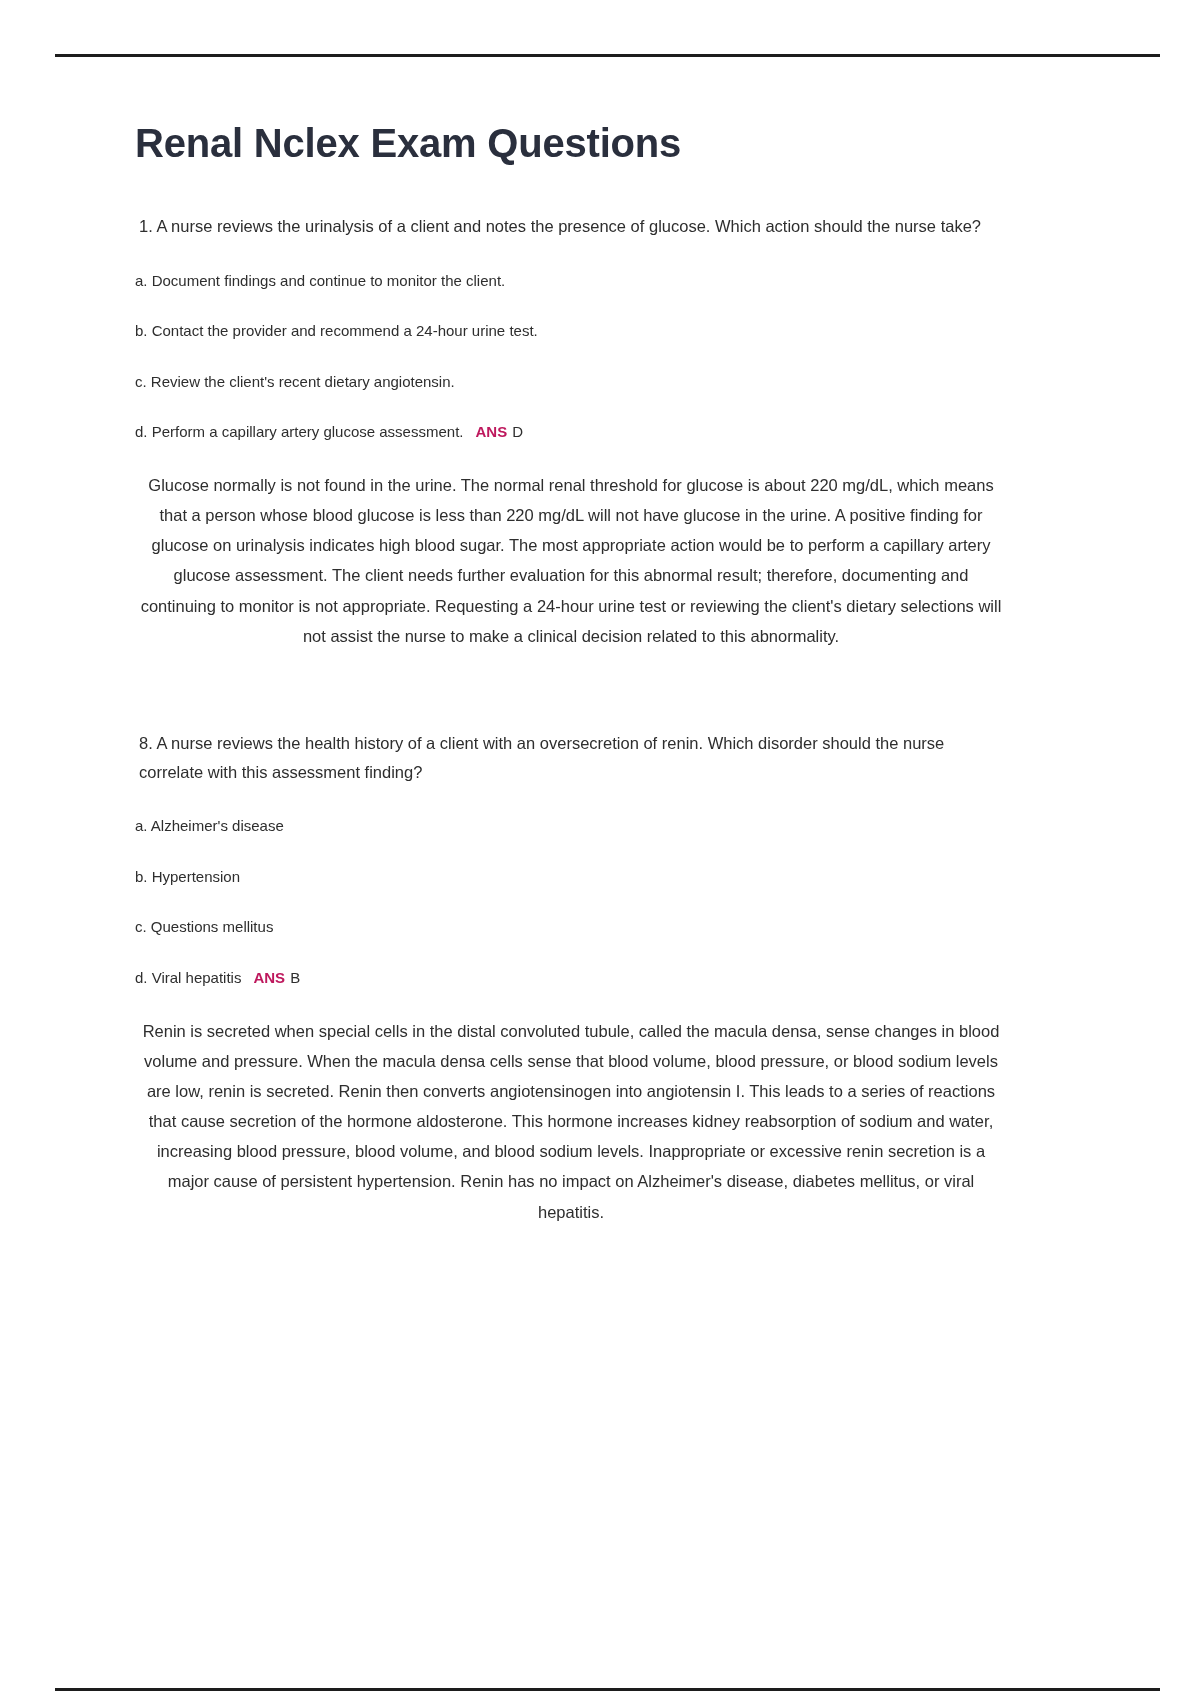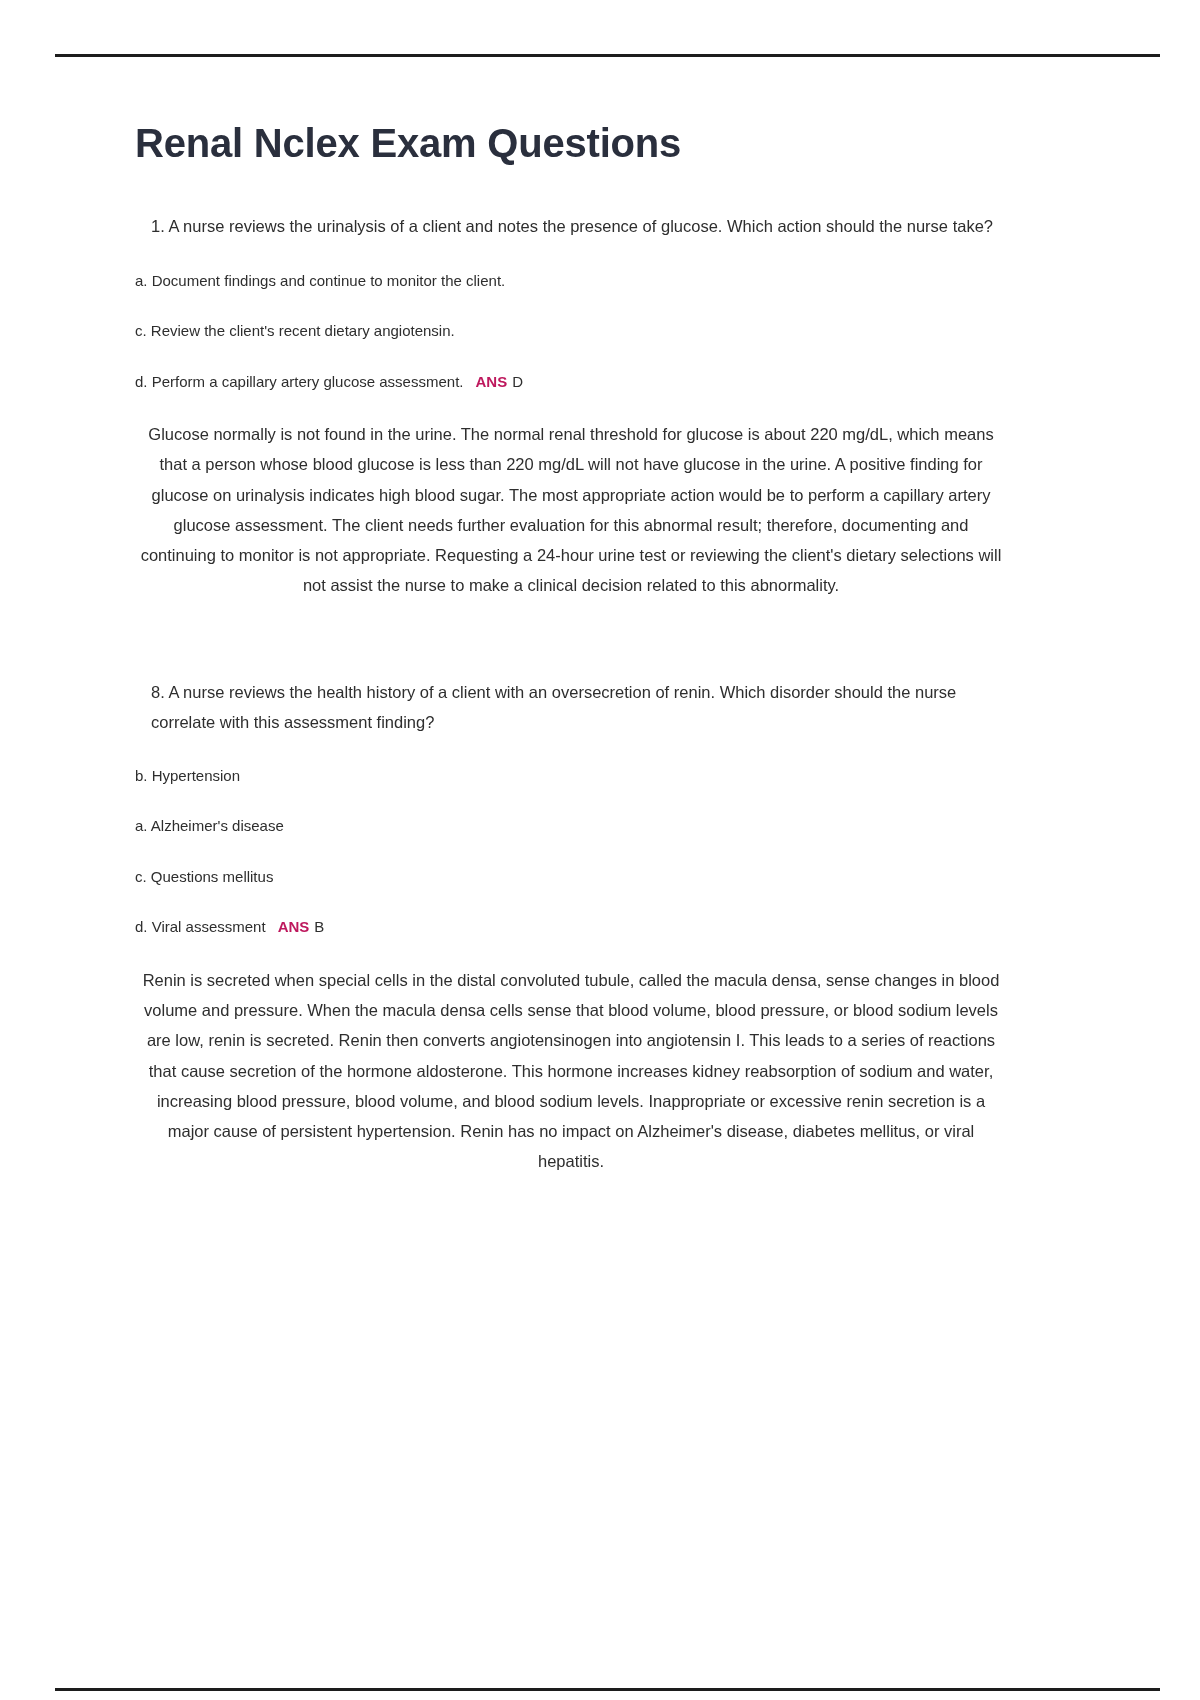--- a/index.html
+++ b/index.html
@@ -51,21 +51,21 @@
   }
 
   .question-block {
     margin-bottom: 0;
   }
 
   .q-stem {
     font-size: 16.5px;
     line-height: 1.77;
     color: #2e2e2e;
-    margin: 0 0 26px 16px;
+    margin: 0 0 26px 4px;
     width: 870px;
   }
 
   .option {
     font-size: 15px;
     line-height: 1.77;
     color: #2e2e2e;
     margin: 0 0 24px 0;
   }
 
@@ -103,44 +103,45 @@
   <div class="content">
 
     <h1 class="doc-title">Renal Nclex Exam Questions</h1>
 
     <div class="question-block">
 
       <p class="q-stem">1. A nurse reviews the urinalysis of a client and notes the presence of glucose. Which action should the nurse take?</p>
 
       <p class="option">a. Document findings and continue to monitor the client.</p>
 
+      <p class="option">b. Contact the provider and recommend a 24-hour urine test.</p>
 
       <p class="option">c. Review the client's recent dietary angiotensin.</p>
 
       <p class="option">
         <span>d. Perform a capillary artery glucose assessment.</span><span class="ans-tag">ANS</span><span class="ans-letter">D</span>
       </p>
 
       <p class="rationale">Glucose normally is not found in the urine. The normal renal threshold for glucose is about 220 mg/dL, which means that a person whose blood glucose is less than 220 mg/dL will not have glucose in the urine. A positive finding for glucose on urinalysis indicates high blood sugar. The most appropriate action would be to perform a capillary artery glucose assessment. The client needs further evaluation for this abnormal result; therefore, documenting and continuing to monitor is not appropriate. Requesting a 24-hour urine test or reviewing the client's dietary selections will not assist the nurse to make a clinical decision related to this abnormality.</p>
     </div>
 
     <div class="block-gap"></div>
 
     <div class="question-block">
 
       <p class="q-stem">8. A nurse reviews the health history of a client with an oversecretion of renin. Which disorder should the nurse correlate with this assessment finding?</p>
 
+      <p class="option">a. Alzheimer's disease</p>
+
       <p class="option">b. Hypertension</p>
-
-      <p class="option">a. Alzheimer's disease</p>
 
       <p class="option">c. Questions mellitus</p>
 
       <p class="option">
-        <span>d. Viral assessment</span><span class="ans-tag">ANS</span><span class="ans-letter">B</span>
+        <span>d. Viral hepatitis</span><span class="ans-tag">ANS</span><span class="ans-letter">B</span>
       </p>
 
       <p class="rationale">Renin is secreted when special cells in the distal convoluted tubule, called the macula densa, sense changes in blood volume and pressure. When the macula densa cells sense that blood volume, blood pressure, or blood sodium levels are low, renin is secreted. Renin then converts angiotensinogen into angiotensin I. This leads to a series of reactions that cause secretion of the hormone aldosterone. This hormone increases kidney reabsorption of sodium and water, increasing blood pressure, blood volume, and blood sodium levels. Inappropriate or excessive renin secretion is a major cause of persistent hypertension. Renin has no impact on Alzheimer's disease, diabetes mellitus, or viral hepatitis.</p>
     </div>
 
   </div>
 
   <div class="rule bottom"></div>
 
 </div>

